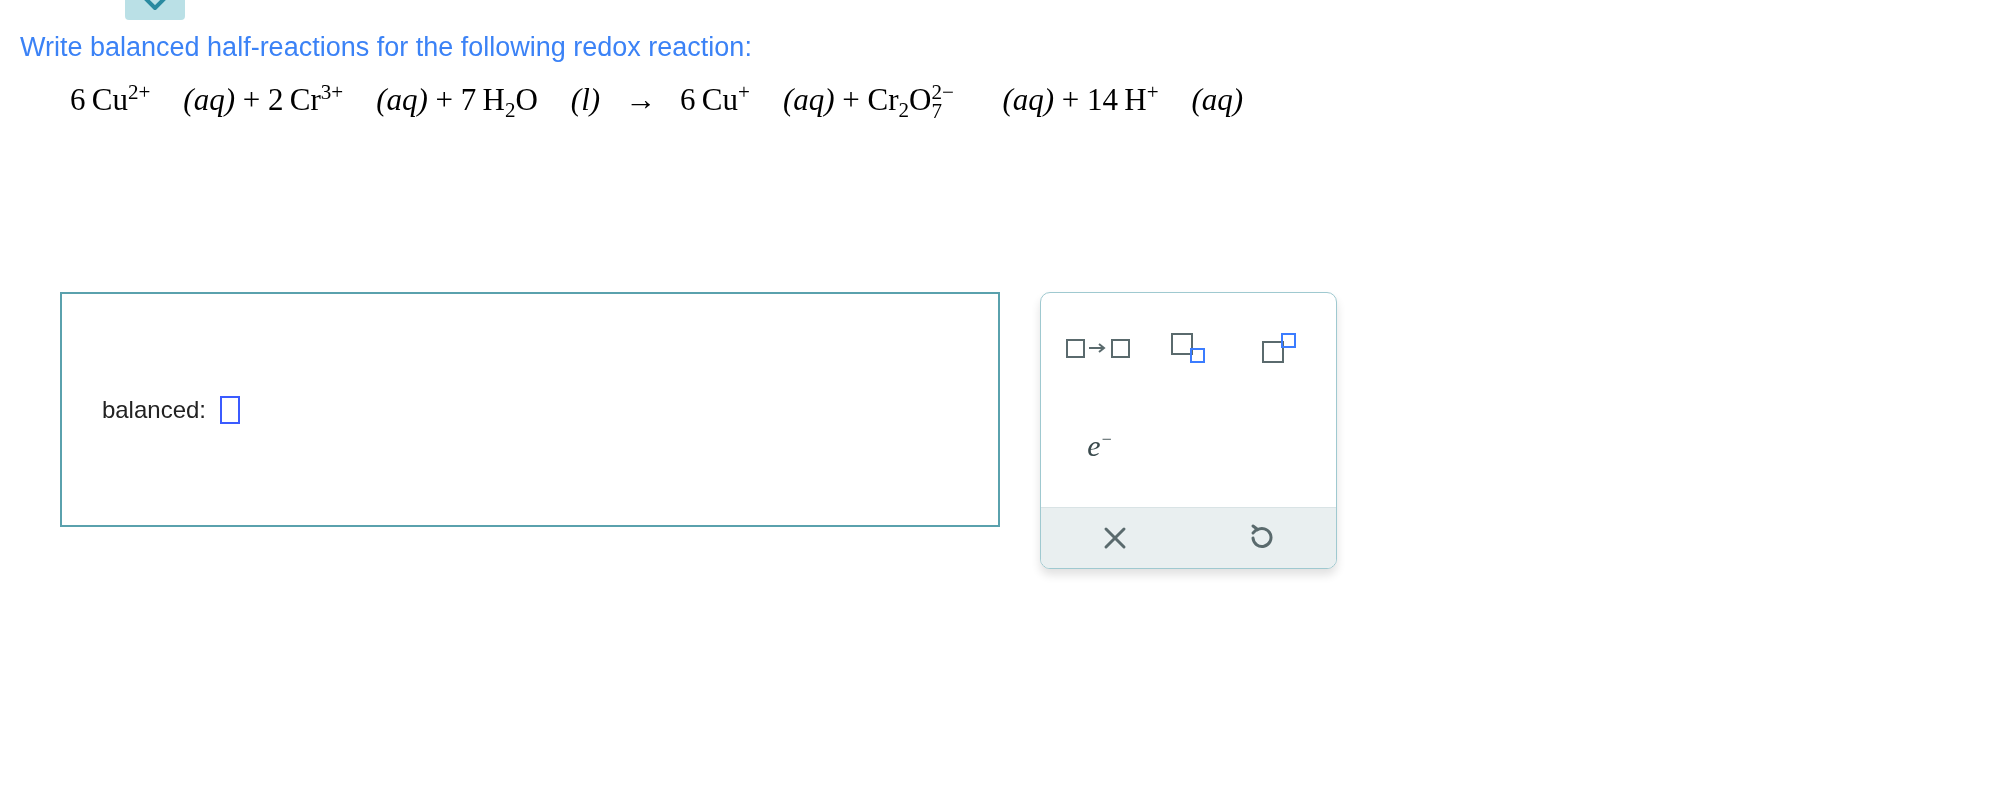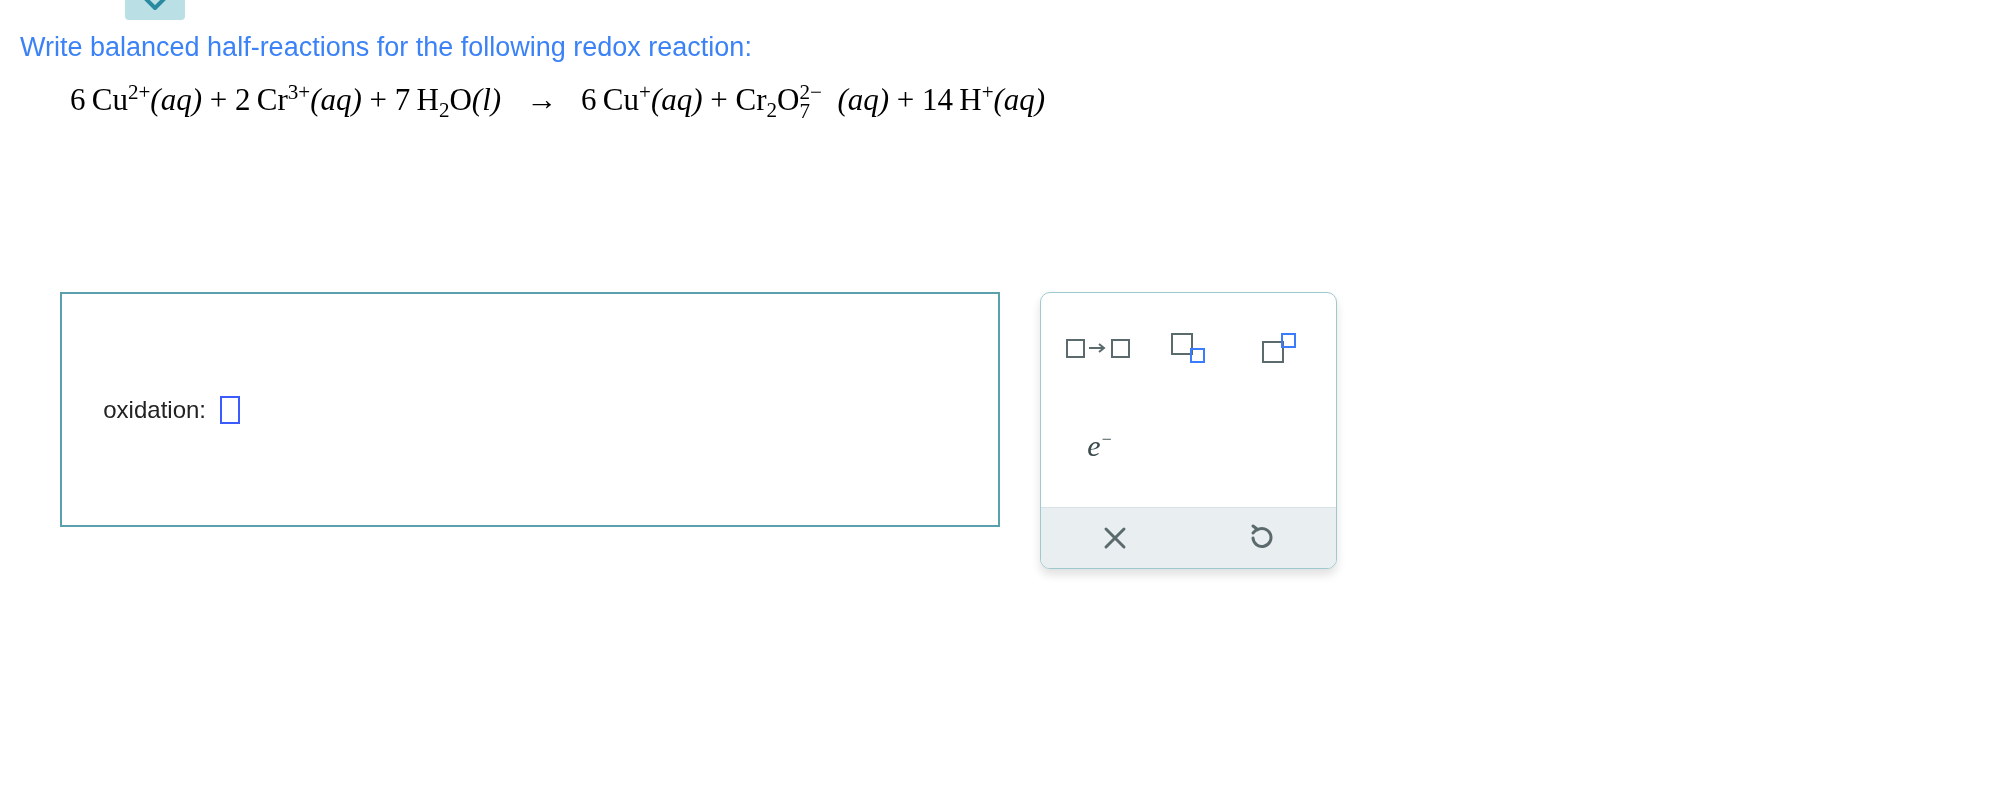--- a/index.html
+++ b/index.html
@@ -36,21 +36,21 @@
     position: absolute;
     left: 70px;
     top: 80px;
     font-family: "Times New Roman", serif;
     font-size: 31px;
     color: #000;
     white-space: nowrap;
   }
   .equation .sub { font-size: 0.68em; vertical-align: sub; }
   .equation .sup { font-size: 0.68em; vertical-align: super; }
-  .equation .state { font-style: italic; }
+  .equation .state { font-style: italic; margin-left: 33px; }
   .equation .arrow { margin: 0 10px; letter-spacing: -2px;}
   .answer-box {
     position: absolute;
     left: 60px;
     top: 292px;
     width: 940px;
     height: 235px;
     border: 2px solid #5aa1ad;
     box-sizing: border-box;
     padding: 30px 24px;
@@ -167,21 +167,21 @@
     <span>Cr</span><span class="sub">2</span><span>O</span><span class="sup" style="position:relative;"><span style="position:absolute; left:0; top:0.9em; font-size:1em;">7</span><span>2−</span></span>&nbsp;&nbsp;<span class="state">(aq)</span>
   </span>
   +
   <span>
     <span>14</span> <span>H</span><span class="sup">+</span><span class="state">(aq)</span>
   </span>
 </div>
 
 <div class="answer-box">
   <div class="answer-row">
-    <span class="label">oxidation:</span>
+    <span class="label">balanced:</span>
     <span class="placeholder-box"></span>
   </div>
 </div>
 
 <div class="toolbox">
   <div class="tool-rows">
     <div class="tool-row">
       <div class="tool-btn" title="reaction arrow">
         <span style="display:flex;align-items:center;gap:3px;">
           <span class="mini-sq"></span>

